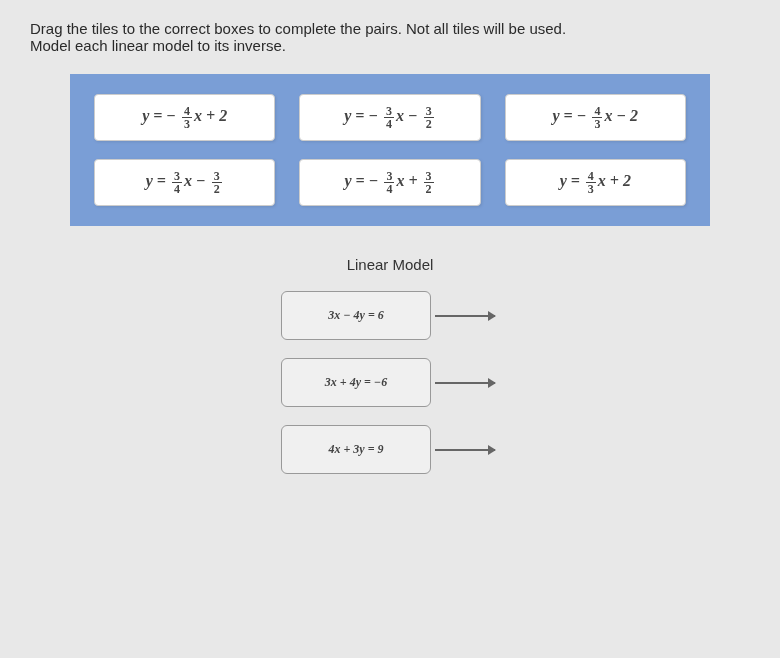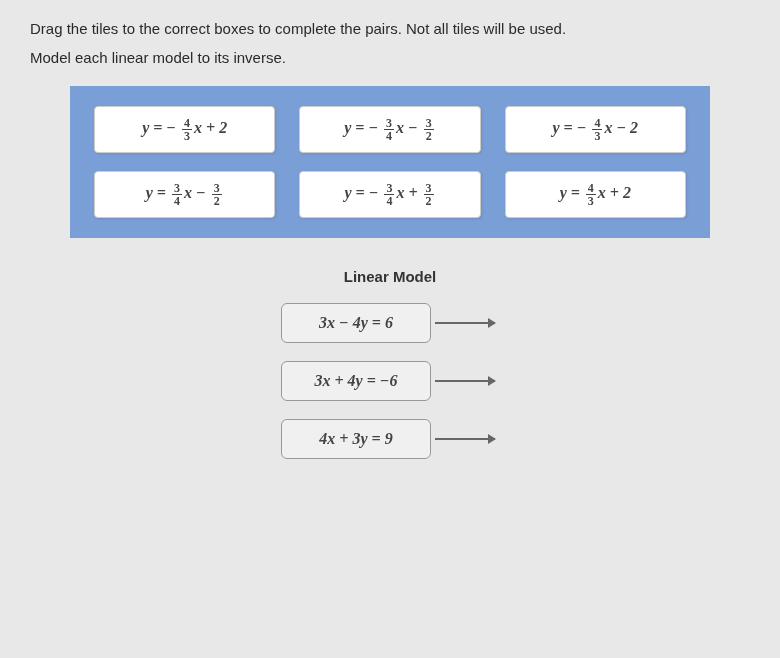--- a/index.html
+++ b/index.html
@@ -5,21 +5,21 @@
     * { margin: 0; padding: 0; box-sizing: border-box; }
     body {
       font-family: Arial, sans-serif;
       background: #e8e8e8;
       width: 780px;
       height: 658px;
       padding: 20px 30px;
       color: #333;
     }
     .instructions {
-      margin-bottom: 12px;
+      margin-bottom: 0;
       font-size: 15px;
       color: #2a2a2a;
     }
     .instructions-2 {
       margin-bottom: 20px;
       font-size: 15px;
       color: #2a2a2a;
     }
     .tiles-container {
       background: #7a9ed6;
@@ -48,37 +48,37 @@
       justify-content: center;
       gap: 70px;
       margin-top: 10px;
     }
     .column {
       display: flex;
       flex-direction: column;
       align-items: center;
     }
     .column-header {
-      font-weight: bold;
+      font-weight: normal;
       font-size: 15px;
       margin-bottom: 18px;
       color: #333;
     }
     .model-row {
       display: flex;
       align-items: center;
       margin-bottom: 18px;
     }
     .model-box {
       border: 1px solid #999;
       border-radius: 6px;
-      padding: 10px 14px;
+      padding: 16px 14px;
       font-style: italic;
       font-family: 'Times New Roman', serif;
-      font-size: 16px;
+      font-size: 12px;
       font-weight: bold;
       color: #444;
       min-width: 150px;
       text-align: center;
       background: #f0f0f0;
     }
     .arrow {
       width: 60px;
       height: 2px;
       background: #666;

